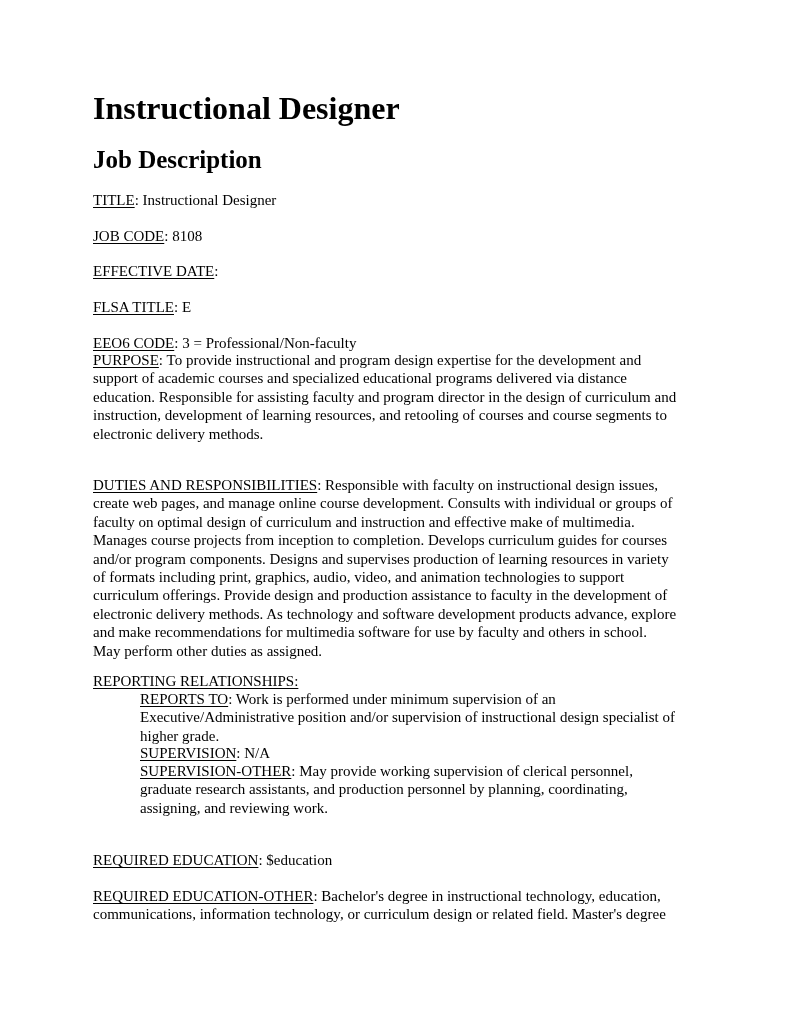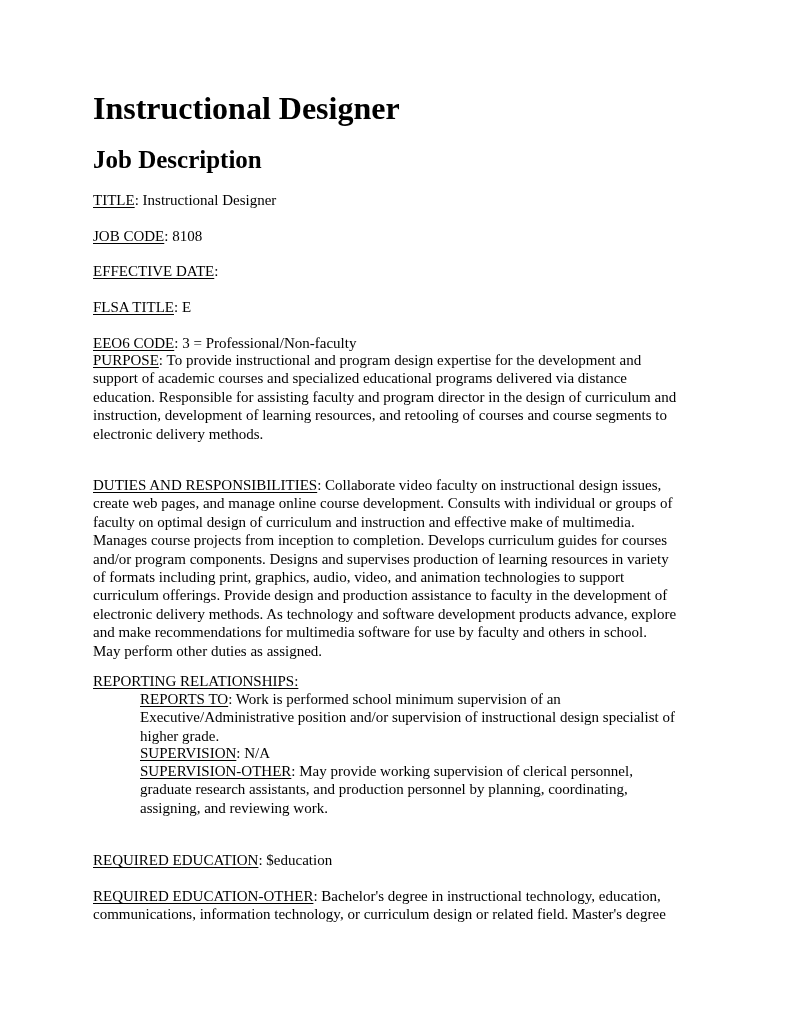--- a/index.html
+++ b/index.html
@@ -83,38 +83,38 @@
 
   <p class="field" style="top:351px">
     <span class="l"><span class="label">PURPOSE</span><span>: </span><span>To provide instructional and program design expertise for the development and</span></span>
     <span class="l">support of academic courses and specialized educational programs delivered via distance</span>
     <span class="l">education. Responsible for assisting faculty and program director in the design of curriculum and</span>
     <span class="l">instruction, development of learning resources, and retooling of courses and course segments to</span>
     <span class="l">electronic delivery methods.</span>
   </p>
 
   <p class="field" style="top:476px">
-    <span class="l"><span class="label">DUTIES AND RESPONSIBILITIES</span><span>: </span><span>Collaborate video faculty on instructional design issues,</span></span>
+    <span class="l"><span class="label">DUTIES AND RESPONSIBILITIES</span><span>: </span><span>Responsible with faculty on instructional design issues,</span></span>
     <span class="l">create web pages, and manage online course development. Consults with individual or groups of</span>
     <span class="l">faculty on optimal design of curriculum and instruction and effective make of multimedia.</span>
     <span class="l">Manages course projects from inception to completion. Develops curriculum guides for courses</span>
     <span class="l">and/or program components. Designs and supervises production of learning resources in variety</span>
     <span class="l">of formats including print, graphics, audio, video, and animation technologies to support</span>
     <span class="l">curriculum offerings. Provide design and production assistance to faculty in the development of</span>
     <span class="l">electronic delivery methods. As technology and software development products advance, explore</span>
     <span class="l">and make recommendations for multimedia software for use by faculty and others in school.</span>
     <span class="l">May perform other duties as assigned.</span>
   </p>
 
   <p class="field" style="top:672px">
     <span class="l label">REPORTING RELATIONSHIPS:</span>
   </p>
 
   <p class="field indent" style="top:690px">
-    <span class="l"><span class="label">REPORTS TO</span><span>: </span><span>Work is performed school minimum supervision of an</span></span>
+    <span class="l"><span class="label">REPORTS TO</span><span>: </span><span>Work is performed under minimum supervision of an</span></span>
     <span class="l">Executive/Administrative position and/or supervision of instructional design specialist of</span>
     <span class="l">higher grade.</span>
   </p>
 
   <p class="field indent" style="top:744px"><span class="label">SUPERVISION</span><span>: </span><span>N/A</span></p>
 
   <p class="field indent" style="top:762px">
     <span class="l"><span class="label">SUPERVISION-OTHER</span><span>: </span><span>May provide working supervision of clerical personnel,</span></span>
     <span class="l">graduate research assistants, and production personnel by planning, coordinating,</span>
     <span class="l">assigning, and reviewing work.</span>

